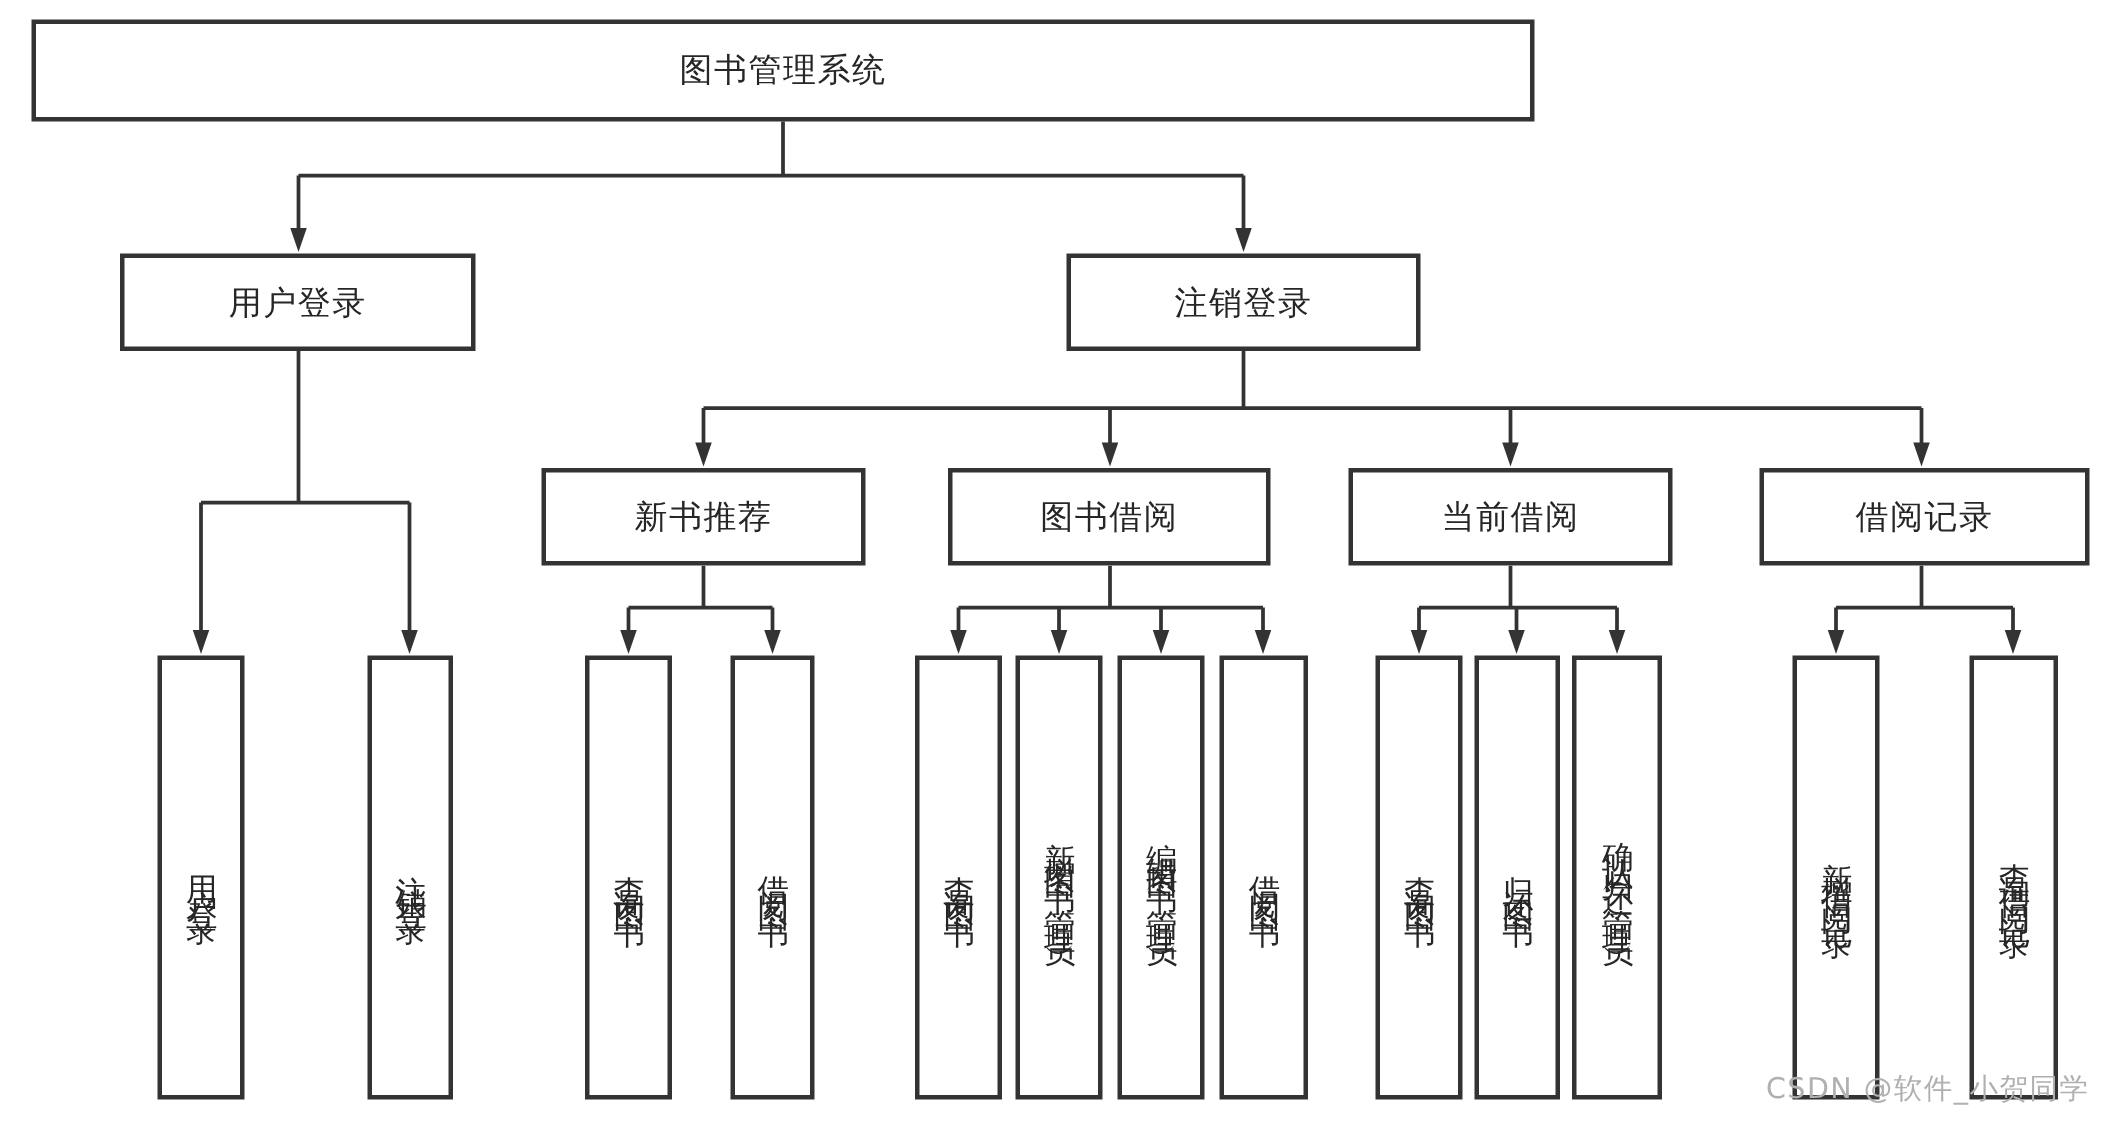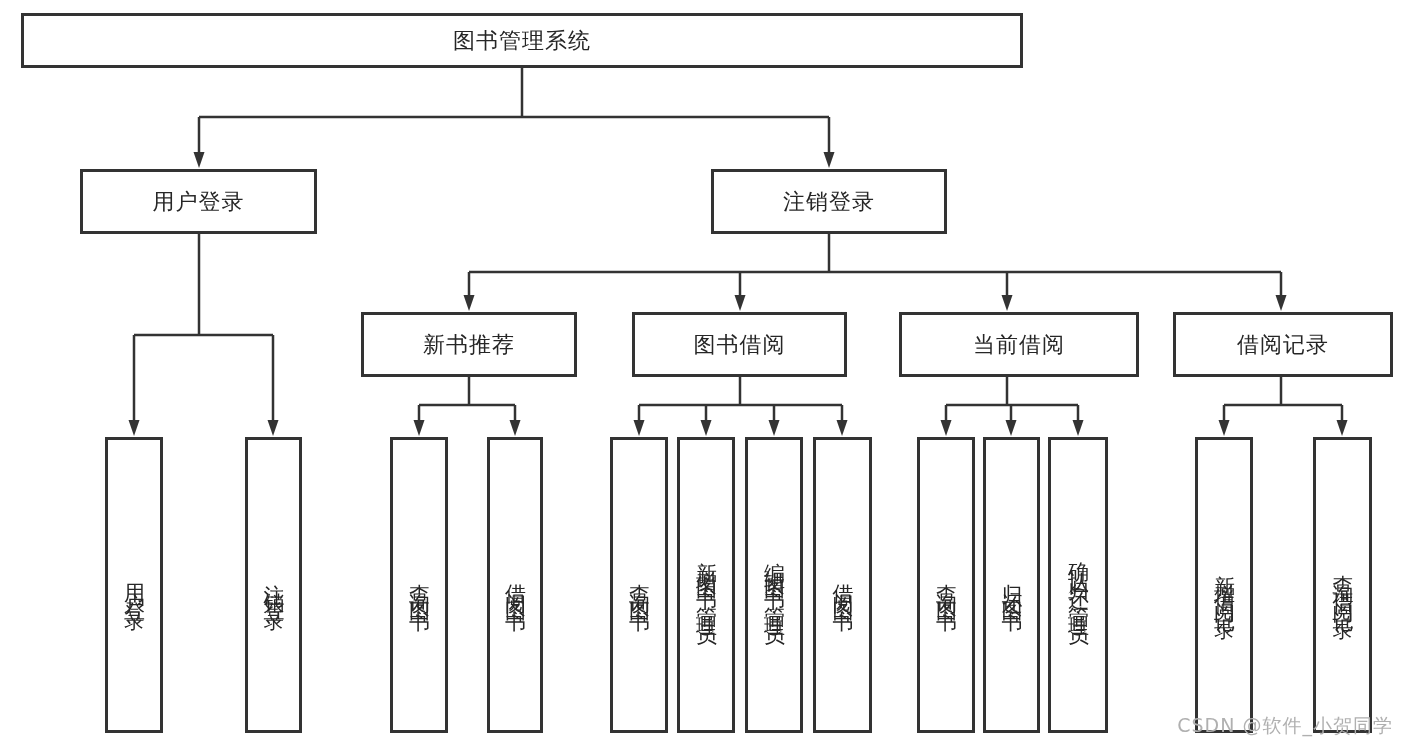--- a/index.html
+++ b/index.html
@@ -87,38 +87,38 @@
       <polygon points="768.5,420 779.5,420 774,436"></polygon>
       <polygon points="836.5,420 847.5,420 842,436"></polygon>
       <polygon points="940.5,420 951.5,420 946,436"></polygon>
       <polygon points="1005.5,420 1016.5,420 1011,436"></polygon>
       <polygon points="1072.5,420 1083.5,420 1078,436"></polygon>
       <polygon points="1218.5,420 1229.5,420 1224,436"></polygon>
       <polygon points="1336.5,420 1347.5,420 1342,436"></polygon>
     </g>
   </svg>
 
-  <div class="box hbox" style="left:21px;top:13px;width:1002px;height:55px">
+  <div class="box hbox" style="left:21px;top:13px;width:1002px;height:68px">
     <span>图书管理系统</span>
   </div>
 
   <div class="box hbox" style="left:80px;top:169px;width:237px;height:65px">
     <span>用户登录</span>
   </div>
   <div class="box hbox" style="left:711px;top:169px;width:236px;height:65px">
     <span>注销登录</span>
   </div>
 
   <div class="box hbox" style="left:361px;top:312px;width:216px;height:65px">
     <span>新书推荐</span>
   </div>
   <div class="box hbox" style="left:632px;top:312px;width:215px;height:65px">
     <span>图书借阅</span>
   </div>
-  <div class="box hbox" style="left:899px;top:312px;width:240px;height:65px">
+  <div class="box hbox" style="left:899px;top:312px;width:216px;height:65px">
     <span>当前借阅</span>
   </div>
   <div class="box hbox" style="left:1173px;top:312px;width:220px;height:65px">
     <span>借阅记录</span>
   </div>
 
   <div class="box vbox" style="left:105px;top:437px;width:58px;height:296px">
     <span class="vtext">用户登录</span>
   </div>
   <div class="box vbox" style="left:245px;top:437px;width:57px;height:296px">

